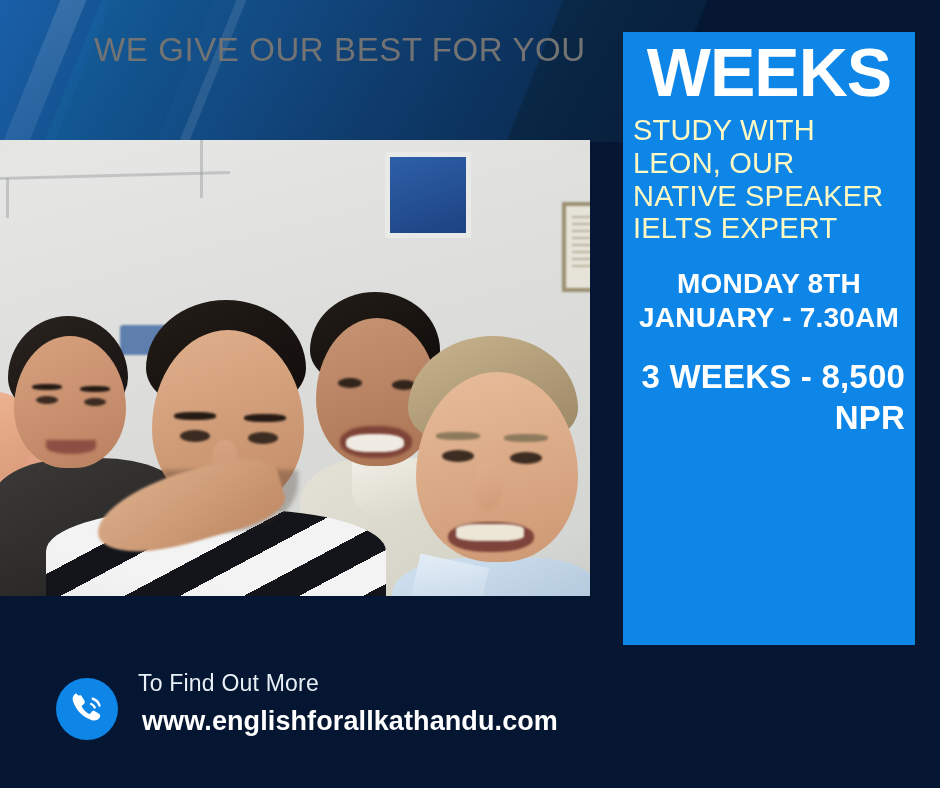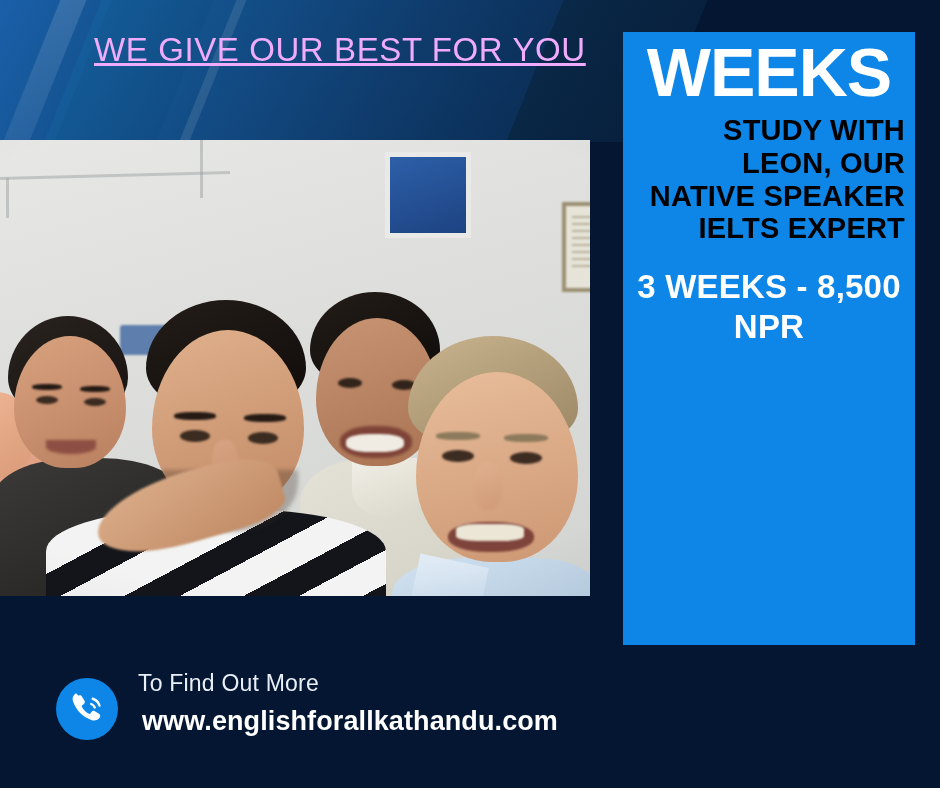--- a/index.html
+++ b/index.html
@@ -48,24 +48,23 @@
     display:flex; flex-direction:column; align-items:flex-start;
   }
   .brand-row { display:flex; align-items:center; gap:12px; }
   .logo-mark { width:56px; height:56px; flex:0 0 56px; }
   .brand-title {
     font-size:41px; font-weight:bold; color:#ffffff;
     letter-spacing:-0.4px; white-space:nowrap;
     line-height:1.0;
   }
   .brand-sub {
-    font-size:33px; color:#f0abfc; white-space:nowrap;
+    font-size:33px; color:#737373; white-space:nowrap;
     letter-spacing:0.6px; margin-top:3px; margin-left:72px;
     font-weight:400;
-    text-decoration:underline;
   }
 
   
   .photo-frame {
     position:absolute; left:0; top:140px; width:590px; height:456px;
     overflow:hidden;
     background:#cfd3d6;
   }
   .photo { position:absolute; inset:0; }
   
@@ -202,32 +201,32 @@
     background:#0d86e7;
     padding:0 10px;
     display:flex; flex-direction:column; align-items:center;
   }
   .rp-ielts {
     font-size:68px; font-weight:bold; color:#ffffff;
     letter-spacing:-1px; line-height:1.0;
     margin-top:6px;
   }
   .rp-desc {
-    font-size:29px; font-weight:bold; color:#000000;
-    text-align:right; line-height:1.13;
+    font-size:29px; font-weight:normal; color:#fef9c3;
+    text-align:left; line-height:1.13;
     letter-spacing:.2px; margin-top:8px;
   }
   .rp-when {
     font-size:28px; font-weight:bold; color:#ffffff;
     text-align:center; line-height:1.22; letter-spacing:.2px;
     margin-top:22px;
   }
   .rp-price {
     font-size:33px; font-weight:bold; color:#ffffff;
-    text-align:center; line-height:1.22; letter-spacing:.2px;
+    text-align:right; line-height:1.22; letter-spacing:.2px;
     margin-top:22px;
   }
 
   
   .footer {
     position:absolute; left:0; top:648px; width:765px; height:140px;
     background:linear-gradient(100deg,#03142e 0%,#062murky 0%,#062a4f 30%,#0d5fa8 66%,#1187e6 100%);
     overflow:hidden;
     padding-left:34px;
   }
@@ -328,20 +327,21 @@
       <div class="person p4-mouth"></div>
       <div class="person p4-teeth"></div>
 
       <div class="photo-blur-overlay"></div>
     </div>
   </div>
 
   <div class="right-panel">
     <div class="rp-ielts">WEEKS</div>
     <div class="rp-desc">STUDY WITH LEON, OUR NATIVE SPEAKER IELTS EXPERT</div>
+    <div class="rp-when">MONDAY 8TH JANUARY - 7.30AM</div>
     <div class="rp-price">3 WEEKS - 8,500 NPR</div>
   </div>
 
   <div class="footer">
     <div class="footer-inner">
       <span class="phone-badge">
         <svg viewBox="0 0 32 32" width="40" height="40" fill="none">
           <path d="M9.2 5.4c1 -0.6 2.2 -0.3 2.8 0.7l2 3.3c0.5 0.9 0.3 2 -0.5 2.6l-1.3 1
                    c-0.4 0.3 -0.5 0.8 -0.3 1.2 1.2 2.4 3.2 4.4 5.6 5.6 0.4 0.2 0.9 0.1 1.2 -0.3
                    l1 -1.3c0.6 -0.8 1.7 -1 2.6 -0.5l3.3 2c1 0.6 1.3 1.8 0.7 2.8

